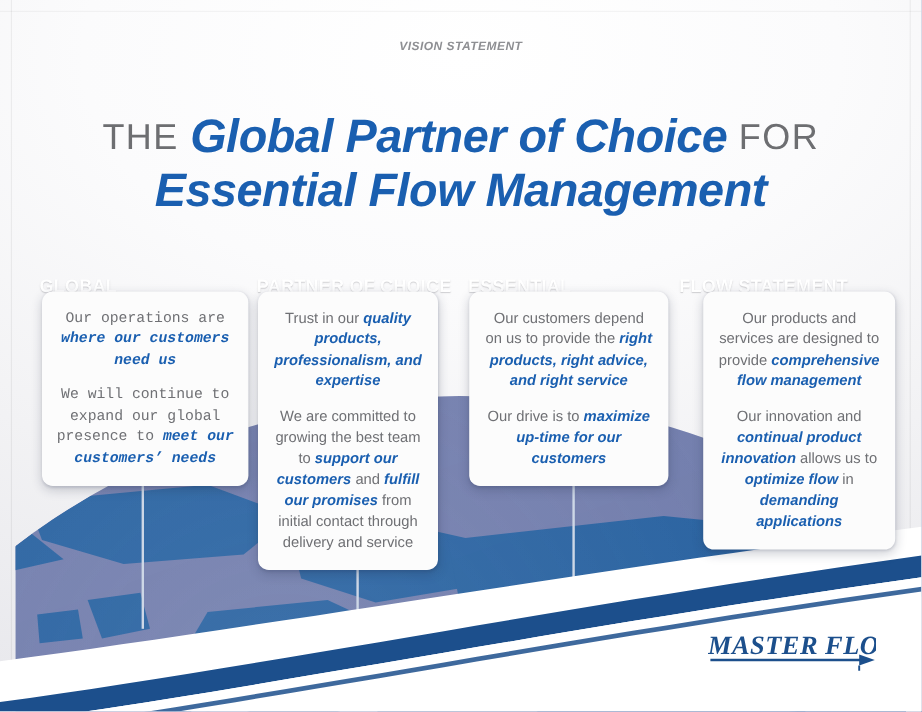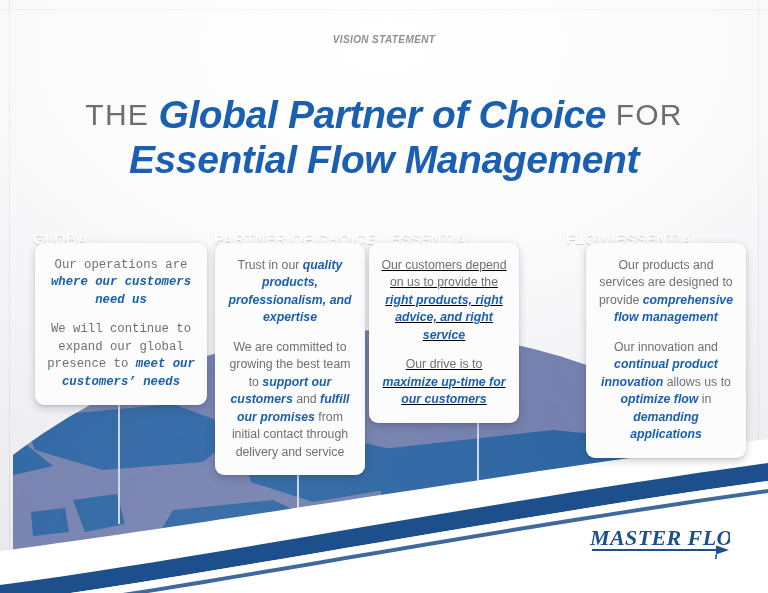--- a/index.html
+++ b/index.html
@@ -213,31 +213,31 @@
 
     <path d="M0,170 C210,142 480,88 768,48 L768,160 L0,160 Z" fill="#ffffff"></path>
 
     <path d="M0,178 C210,150 480,96 768,56 L768,60 C480,100 210,154 0,182 Z" fill="#1c4f8c" opacity="0.85"></path>
     <path d="M0,186 C210,158 480,104 768,64 L768,160 L0,160 Z" fill="#ffffff"></path>
   </svg>
 
   <div class="seclabel" style="left:33px;top:230px;">GLOBAL</div>
   <div class="seclabel" style="left:214px;top:230px;">PARTNER OF CHOICE</div>
   <div class="seclabel" style="left:390px;top:230px;">ESSENTIAL</div>
-  <div class="seclabel" style="left:566px;top:230px;">FLOW ESSENTIAL</div>
+  <div class="seclabel" style="left:566px;top:230px;">FLOW STATEMENT</div>
 
   <div class="card" style="left:35px;top:243px;width:172px;font-family:Liberation Mono, monospace;">
       <p><span>Our operations are </span><b>where our customers need us</b></p>
       <p><span>We will continue to expand our global presence to </span><b>meet our customers’ needs</b></p>
     </div>
   <div class="card" style="left:215px;top:243px;width:150px;">
       <p><span>Trust in our </span><b>quality products, professionalism, and expertise</b></p>
       <p><span>We are committed to growing the best team to </span><b>support our customers</b><span> and </span><b>fulfill our promises</b><span> from initial contact through delivery and service</span></p>
     </div>
-  <div class="card" style="left:369px;top:243px;width:150px;text-decoration:underline;">
+  <div class="card" style="left:391px;top:243px;width:166px;">
       <p><span>Our customers depend on us to provide the </span><b>right products, right advice, and right service</b></p>
       <p><span>Our drive is to </span><b>maximize up-time for our customers</b></p>
     </div>
   <div class="card" style="left:586px;top:243px;width:160px;">
       <p><span>Our products and services are designed to provide </span><b>comprehensive flow management</b></p>
       <p><span>Our innovation and </span><b>continual product innovation</b><span> allows us to </span><b>optimize flow</b><span> in </span><b>demanding applications</b></p>
     </div>
 
   <div class="logo">
     <svg viewBox="0 0 140 44" width="140" height="44">

